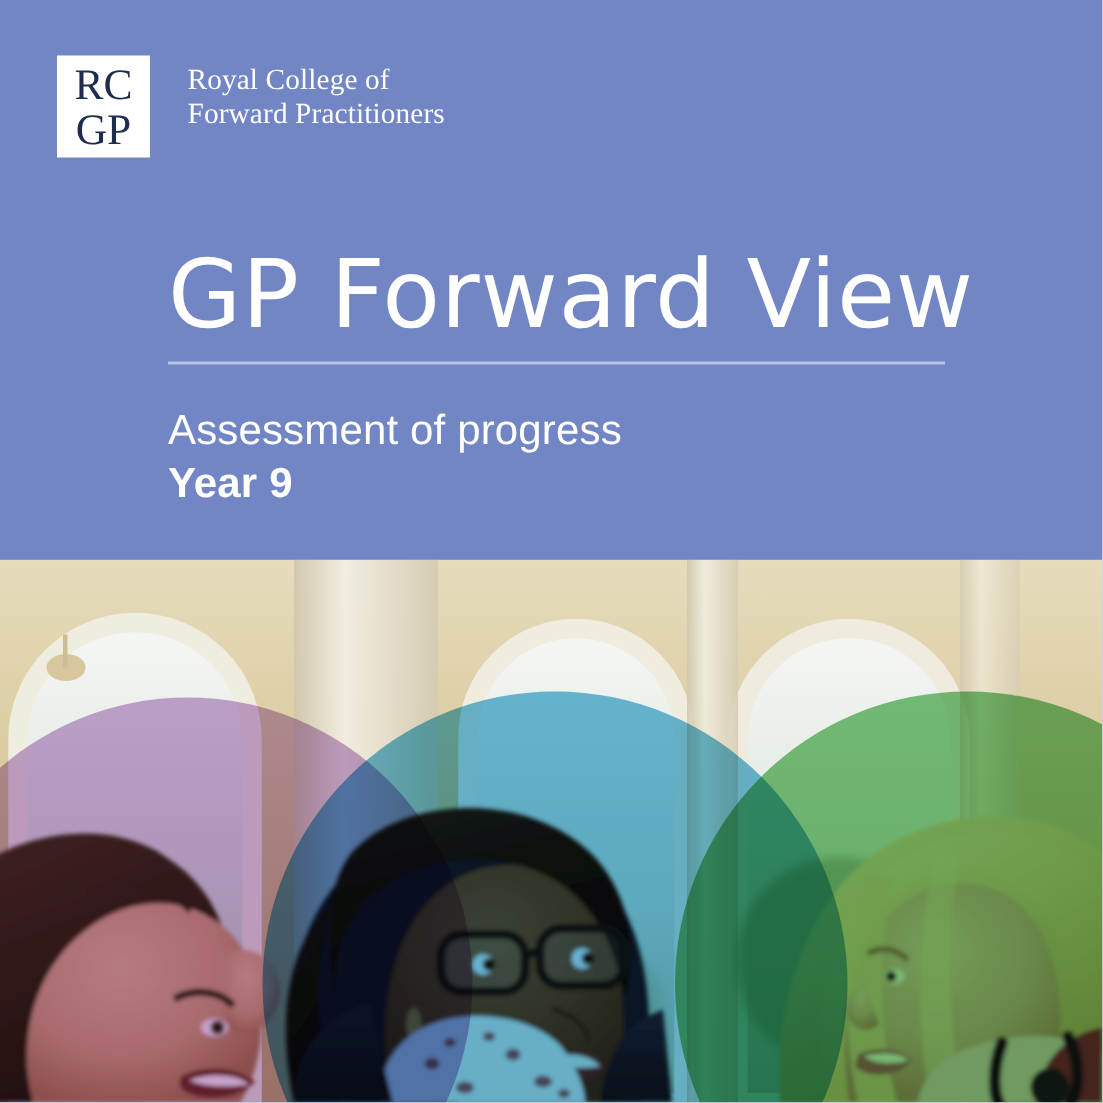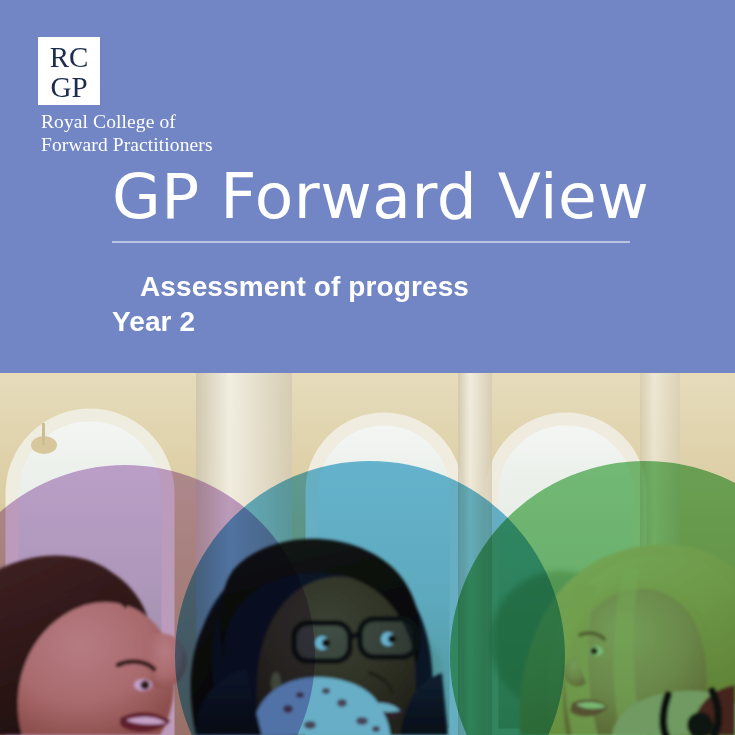--- a/index.html
+++ b/index.html
@@ -32,21 +32,20 @@
     z-index: 5;
   }
 
   
   .logo-lockup {
     position: absolute;
     left: 38px;
     top: 37px;
     display: flex;
     align-items: flex-start;
-    flex-direction: column;
   }
   .logo-mark {
     width: 62px;
     height: 68px;
     background: #ffffff;
     display: flex;
     flex-direction: column;
     align-items: center;
     justify-content: center;
     flex: 0 0 auto;
@@ -56,21 +55,21 @@
   .logo-mark-line {
     font-family: "Liberation Serif", serif;
     color: #1d2c4f;
     font-size: 29px;
     line-height: 30px;
     letter-spacing: 0px;
     font-weight: 400;
     display: block;
   }
   .logo-wordmark {
-    margin-left: 3px;
+    margin-left: 25px;
     padding-top: 6px;
     color: #ffffff;
     font-family: "Liberation Serif", serif;
     font-size: 19.5px;
     line-height: 22.5px;
     font-weight: 400;
     letter-spacing: 0.1px;
     white-space: nowrap;
   }
   .logo-wordmark span { display: block; }
@@ -95,25 +94,24 @@
   .title-rule {
     margin-top: 7px;
     width: 518px;
     height: 2px;
     background: #b9c4e2;
   }
   .subtitle {
     margin-top: 26px;
     color: #ffffff;
     font-family: "Liberation Sans", sans-serif;
-    font-weight: 700;
+    font-weight: 400;
     font-size: 28px;
     line-height: 35px;
     letter-spacing: 0.1px;
-    margin-left: 28px;
   }
   .subtitle-strong {
     color: #ffffff;
     font-family: "Liberation Sans", sans-serif;
     font-weight: 700;
     font-size: 28px;
     line-height: 36px;
     letter-spacing: 0.1px;
   }
 
@@ -177,21 +175,21 @@
       <div class="logo-wordmark">
         <span>Royal College of</span>
         <span>Forward Practitioners</span>
       </div>
     </div>
 
     <div class="title-block">
       <h1 class="main-title">GP Forward View</h1>
       <div class="title-rule"></div>
       <div class="subtitle">Assessment of progress</div>
-      <div class="subtitle-strong">Year 2</div>
+      <div class="subtitle-strong">Year 9</div>
     </div>
 
   </div>
 
   <div class="photo-area">
 
     <div class="photo-canvas">
       <svg class="photo-svg" viewBox="0 0 735 362" preserveAspectRatio="xMidYMid slice">
         <defs>
           <linearGradient id="wallGrad" x1="0" y1="0" x2="0" y2="1">

